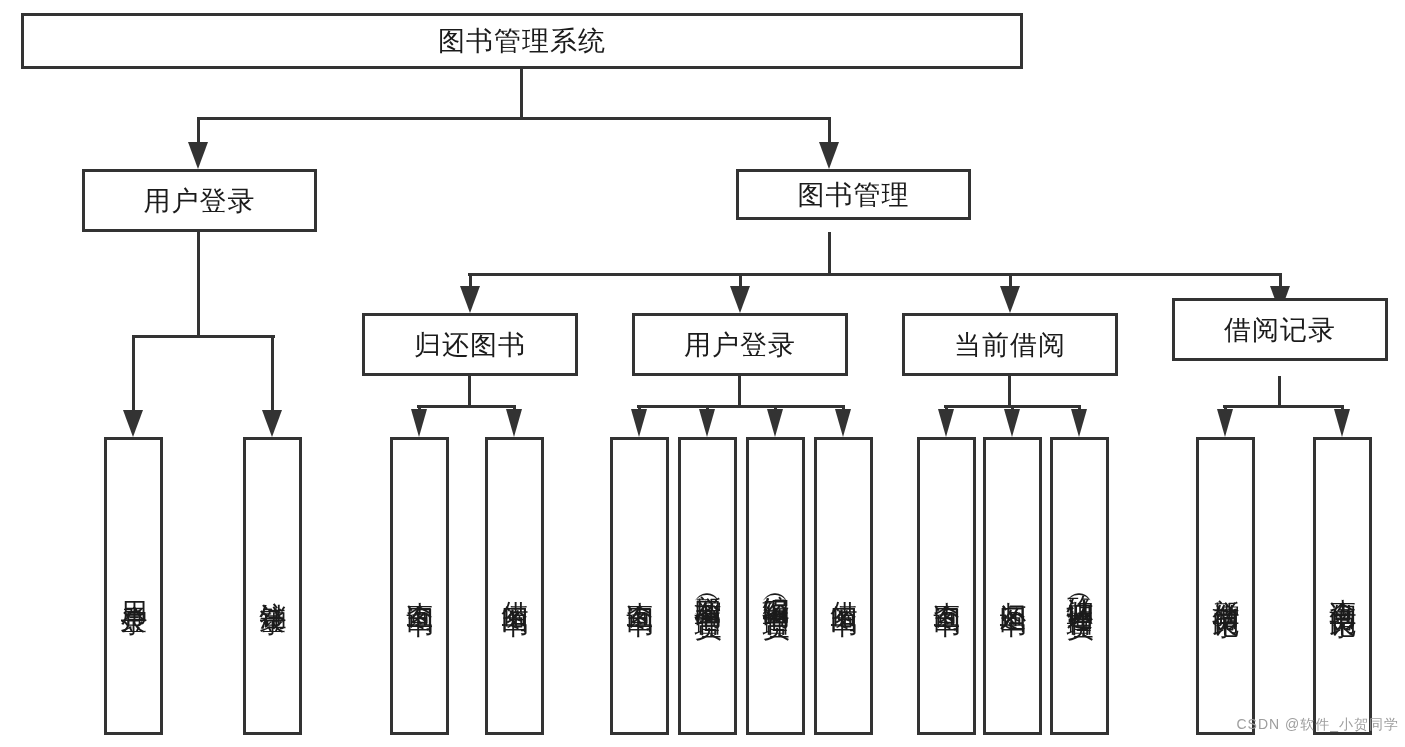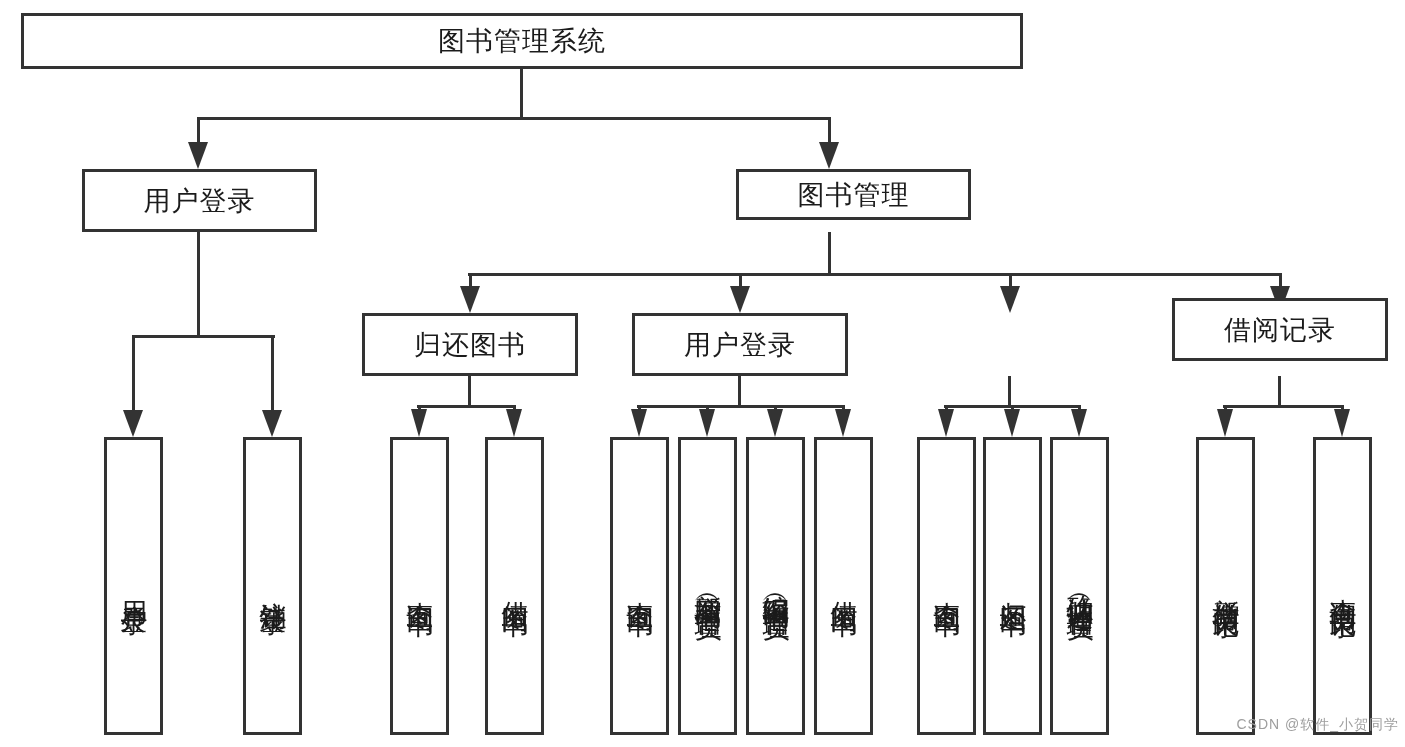--- a/index.html
+++ b/index.html
@@ -128,20 +128,23 @@
   <div class="box" style="left:736px; top:169px; width:235px; height:51px;">
     <span>图书管理</span>
   </div>
 
   <div class="box" style="left:362px; top:313px; width:216px; height:63px;">
     <span>归还图书</span>
   </div>
   <div class="box" style="left:632px; top:313px; width:216px; height:63px;">
     <span>用户登录</span>
   </div>
+  <div class="box" style="left:902px; top:313px; width:216px; height:63px;">
+    <span>当前借阅</span>
+  </div>
   <div class="box" style="left:1172px; top:298px; width:216px; height:63px;align-items:center;">
     <span>借阅记录</span>
   </div>
 
   <div class="box vbox" style="left:104px; top:437px; width:59px; height:298px;">
     <span>用户登录</span>
   </div>
   <div class="box vbox" style="left:243px; top:437px; width:59px; height:298px;">
     <span>注销登录</span>
   </div>

